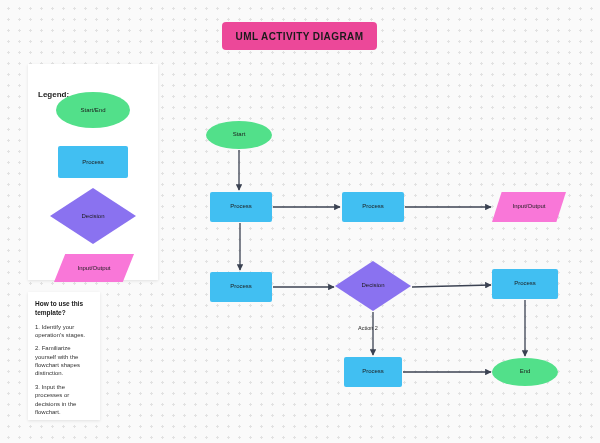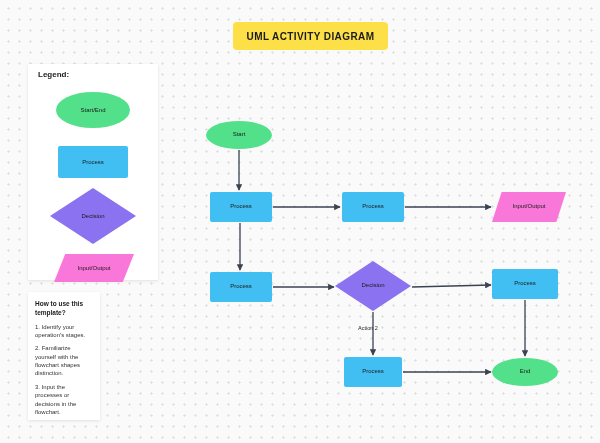--- a/index.html
+++ b/index.html
@@ -19,25 +19,25 @@
   }
 
   .canvas {
     position: absolute;
     inset: 0;
   }
 
   
   .title-banner {
     position: absolute;
-    left: 233px;
+    left: 222px;
     top: 22px;
     width: 155px;
     height: 28px;
-    background: #fde047;
+    background: #ec4899;
     display: flex;
     align-items: center;
     justify-content: center;
     border-radius: 4px;
   }
   .title-banner span {
     font-size: 10px;
     font-weight: bold;
     letter-spacing: 0.4px;
     color: #1b1b1b;
@@ -49,21 +49,21 @@
     left: 28px;
     top: 64px;
     width: 130px;
     height: 216px;
     background: #ffffff;
     box-shadow: 0 1px 3px rgba(0,0,0,0.10);
   }
   .legend-title {
     position: absolute;
     left: 10px;
-    top: 6px;
+    top: 26px;
     font-size: 8px;
     font-weight: bold;
     color: #1b1b1b;
   }
   .legend-shape {
     position: absolute;
     display: flex;
     align-items: center;
     justify-content: center;
     font-size: 6px;

